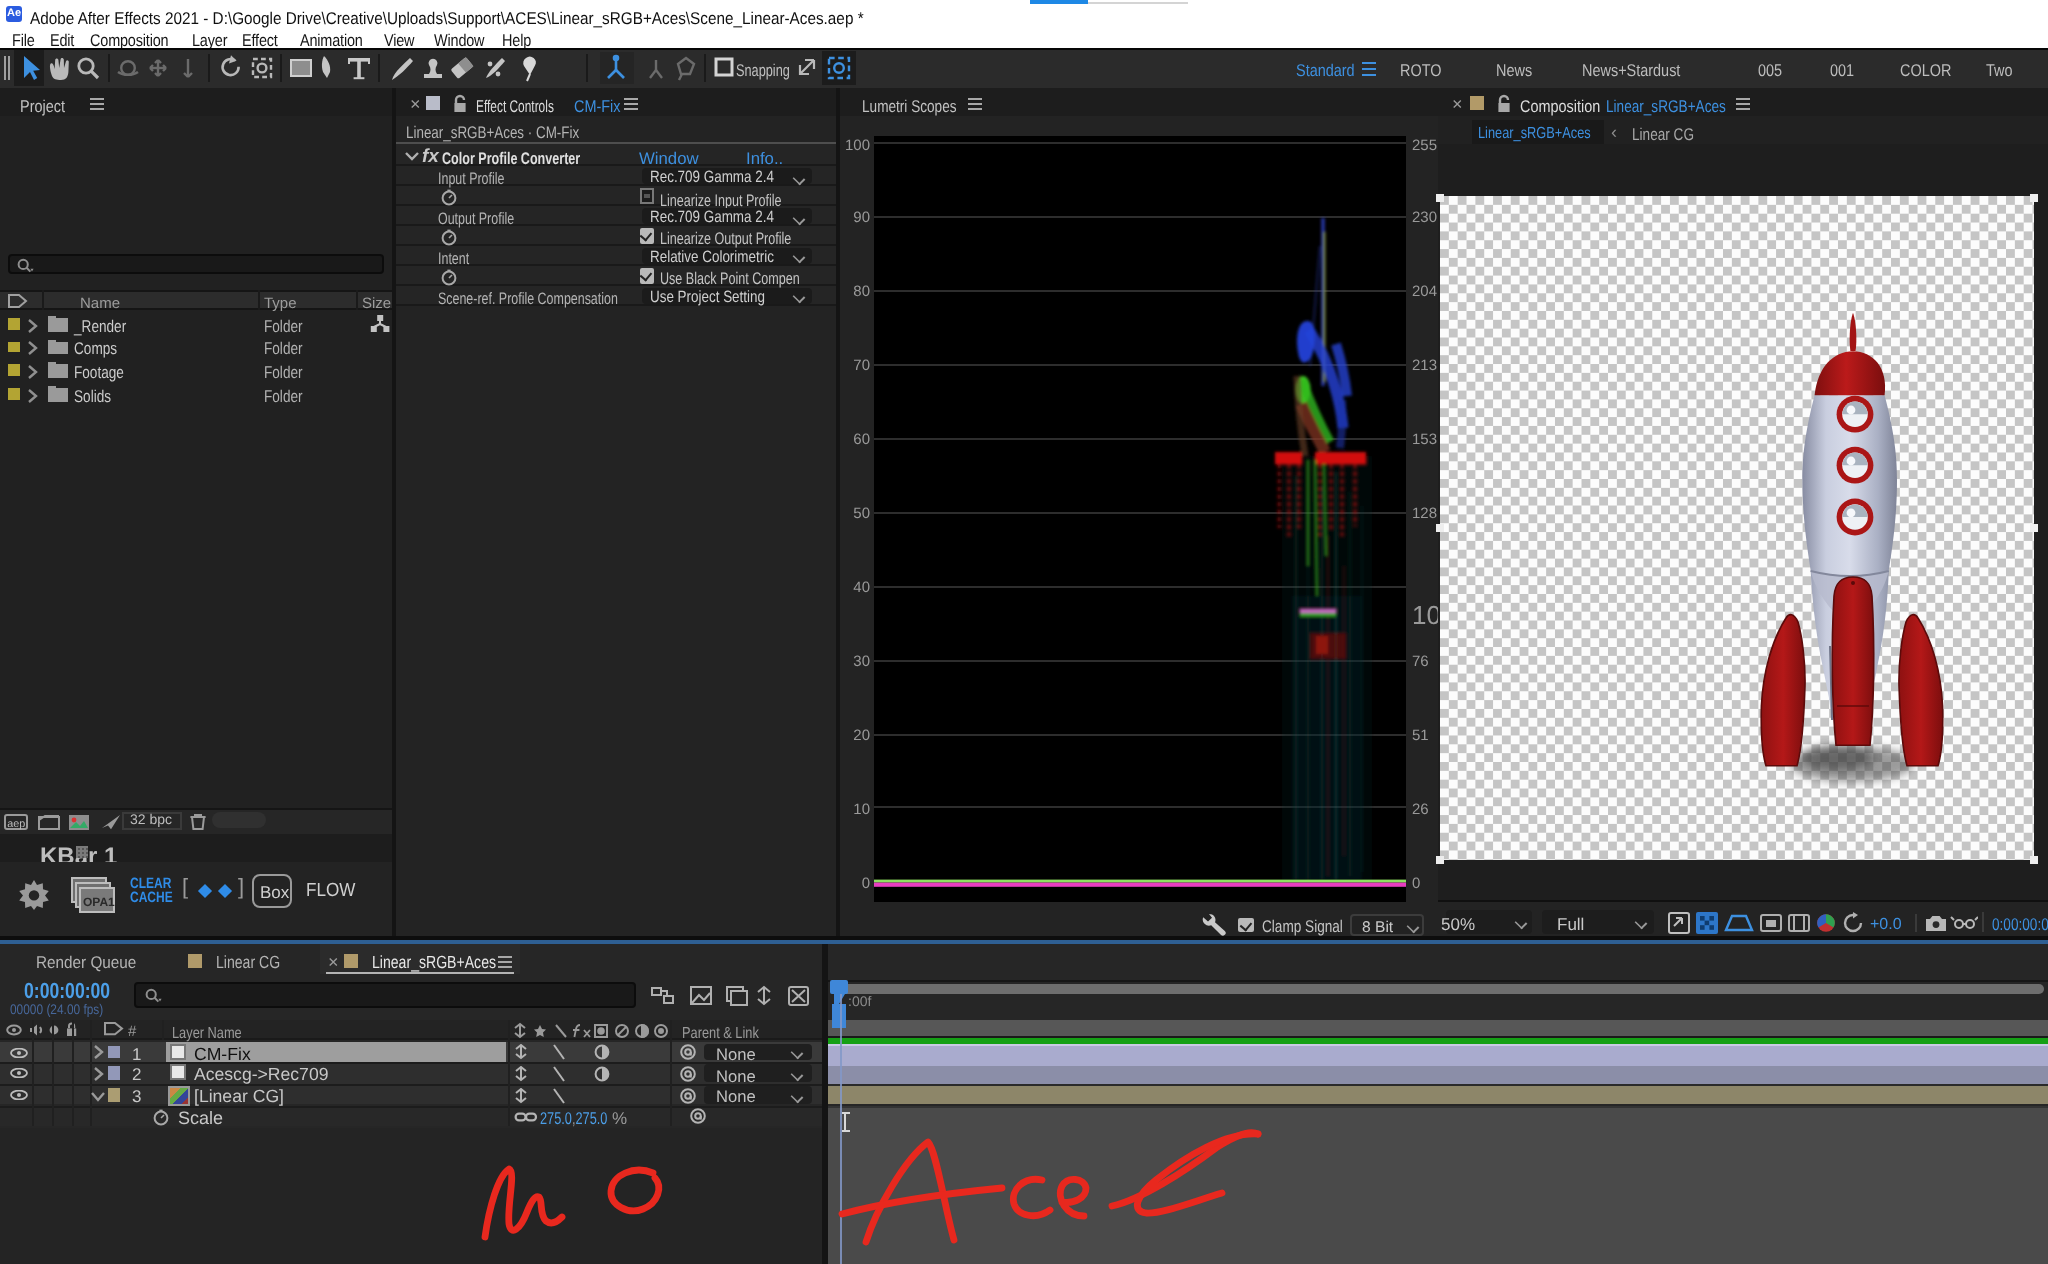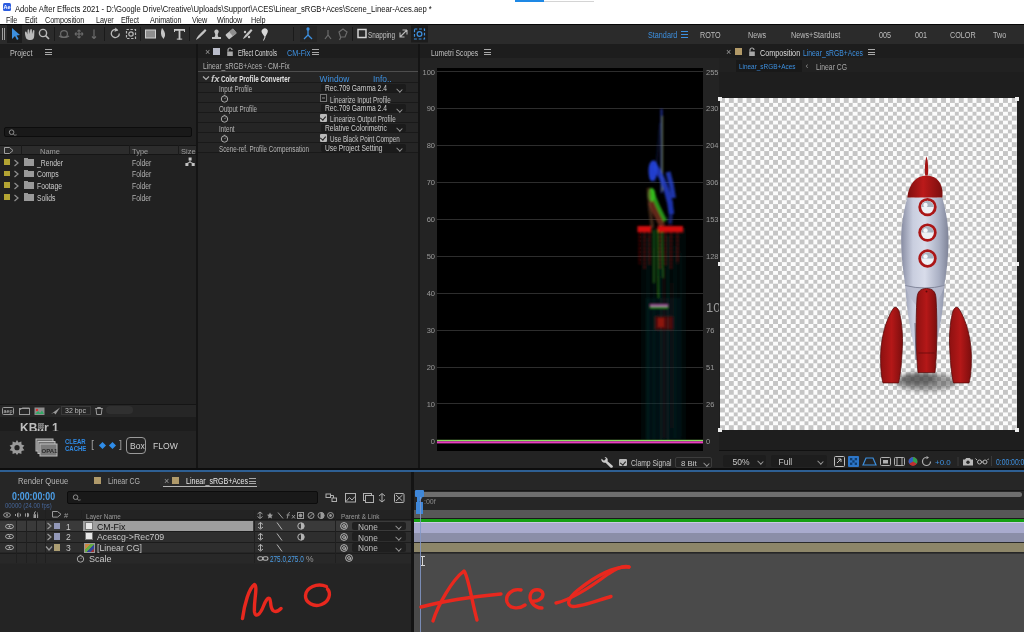--- a/index.html
+++ b/index.html
@@ -353,21 +353,21 @@
         <div class="a t" style="left:0;top:23.5px;width:13px;text-align:right;font-size:7.5px;color:#9a9a9a;">100</div>
         <div class="a t" style="left:284px;top:23.5px;font-size:7.5px;color:#9a9a9a;">255</div>
     <div class="a" style="left:15px;top:64.2px;width:266px;height:1px;background:#2d2d2d;"></div>
         <div class="a t" style="left:0;top:60.4px;width:13px;text-align:right;font-size:7.5px;color:#9a9a9a;">90</div>
         <div class="a t" style="left:284px;top:60.4px;font-size:7.5px;color:#9a9a9a;">230</div>
     <div class="a" style="left:15px;top:101.1px;width:266px;height:1px;background:#2d2d2d;"></div>
         <div class="a t" style="left:0;top:97.3px;width:13px;text-align:right;font-size:7.5px;color:#9a9a9a;">80</div>
         <div class="a t" style="left:284px;top:97.3px;font-size:7.5px;color:#9a9a9a;">204</div>
     <div class="a" style="left:15px;top:138px;width:266px;height:1px;background:#2d2d2d;"></div>
         <div class="a t" style="left:0;top:134.2px;width:13px;text-align:right;font-size:7.5px;color:#9a9a9a;">70</div>
-        <div class="a t" style="left:284px;top:134.2px;font-size:7.5px;color:#9a9a9a;">306</div>
+        <div class="a t" style="left:284px;top:134.2px;font-size:7.5px;color:#9a9a9a;">213</div>
     <div class="a" style="left:15px;top:174.9px;width:266px;height:1px;background:#2d2d2d;"></div>
         <div class="a t" style="left:0;top:171.1px;width:13px;text-align:right;font-size:7.5px;color:#9a9a9a;">60</div>
         <div class="a t" style="left:284px;top:171.1px;font-size:7.5px;color:#9a9a9a;">153</div>
     <div class="a" style="left:15px;top:211.8px;width:266px;height:1px;background:#2d2d2d;"></div>
         <div class="a t" style="left:0;top:208px;width:13px;text-align:right;font-size:7.5px;color:#9a9a9a;">50</div>
         <div class="a t" style="left:284px;top:208px;font-size:7.5px;color:#9a9a9a;">128</div>
     <div class="a" style="left:15px;top:248.7px;width:266px;height:1px;background:#2d2d2d;"></div>
         <div class="a t" style="left:0;top:244.9px;width:13px;text-align:right;font-size:7.5px;color:#9a9a9a;">40</div>
         <div class="a t" style="left:284px;top:256px;font-size:13px;color:#9a9a9a;">102</div>
     <div class="a" style="left:15px;top:285.6px;width:266px;height:1px;background:#2d2d2d;"></div>
@@ -536,21 +536,21 @@
 
   <div class="a" style="left:-0.5px;top:52.5px;width:4px;height:4px;background:#eee;"></div>
   <div class="a" style="left:296px;top:52.5px;width:4px;height:4px;background:#eee;"></div>
   <div class="a" style="left:-0.5px;top:383.5px;width:4px;height:4px;background:#eee;"></div>
   <div class="a" style="left:296px;top:383.5px;width:4px;height:4px;background:#eee;"></div>
   <div class="a" style="left:-0.5px;top:218px;width:4px;height:4px;background:#eee;"></div>
   <div class="a" style="left:296px;top:218px;width:4px;height:4px;background:#eee;"></div>
 
   <div class="a" style="left:0;top:406px;width:305.5px;height:19px;background:#232323;border-top:1px solid #101010;box-sizing:border-box;"></div>
   <div class="a" style="left:4.5px;top:411px;width:43px;height:12px;background:#1d1d1d;border-radius:2px;"></div>
-  <div class="a t" style="left:14px;top:413px;font-size:8.5px;color:#c9c9c9;">50%</div>
+  <div class="a t" style="left:2px;top:413px;font-size:8.5px;color:#c9c9c9;">50%</div>
   <div class="a" style="left:39px;top:415px;width:4px;height:4px;border-right:1.2px solid #999;border-bottom:1.2px solid #999;transform:rotate(45deg) scale(1,0.8);"></div>
   <div class="a" style="left:52.5px;top:411px;width:56px;height:12px;background:#1d1d1d;border-radius:2px;"></div>
   <div class="a t" style="left:60px;top:413px;font-size:8.5px;color:#c9c9c9;">Full</div>
   <div class="a" style="left:99px;top:415px;width:4px;height:4px;border-right:1.2px solid #999;border-bottom:1.2px solid #999;transform:rotate(45deg) scale(1,0.8);"></div>
   <svg class="a" style="left:115px;top:411.5px;" width="155" height="12" viewBox="0 0 155 12">
     <rect x="0.5" y="0.5" width="10" height="10" rx="1" fill="none" stroke="#c0c0c0"></rect>
         <path d="M3 7 L7 3 M7 3 v3 M7 3 h-3" stroke="#c0c0c0" fill="none"></path>
     <rect x="14" y="0" width="11" height="11" rx="1" fill="#2d76c8"></rect>
         <g fill="#0f3c6e">
           <rect x="16" y="2" width="2.3" height="2.3"></rect>

